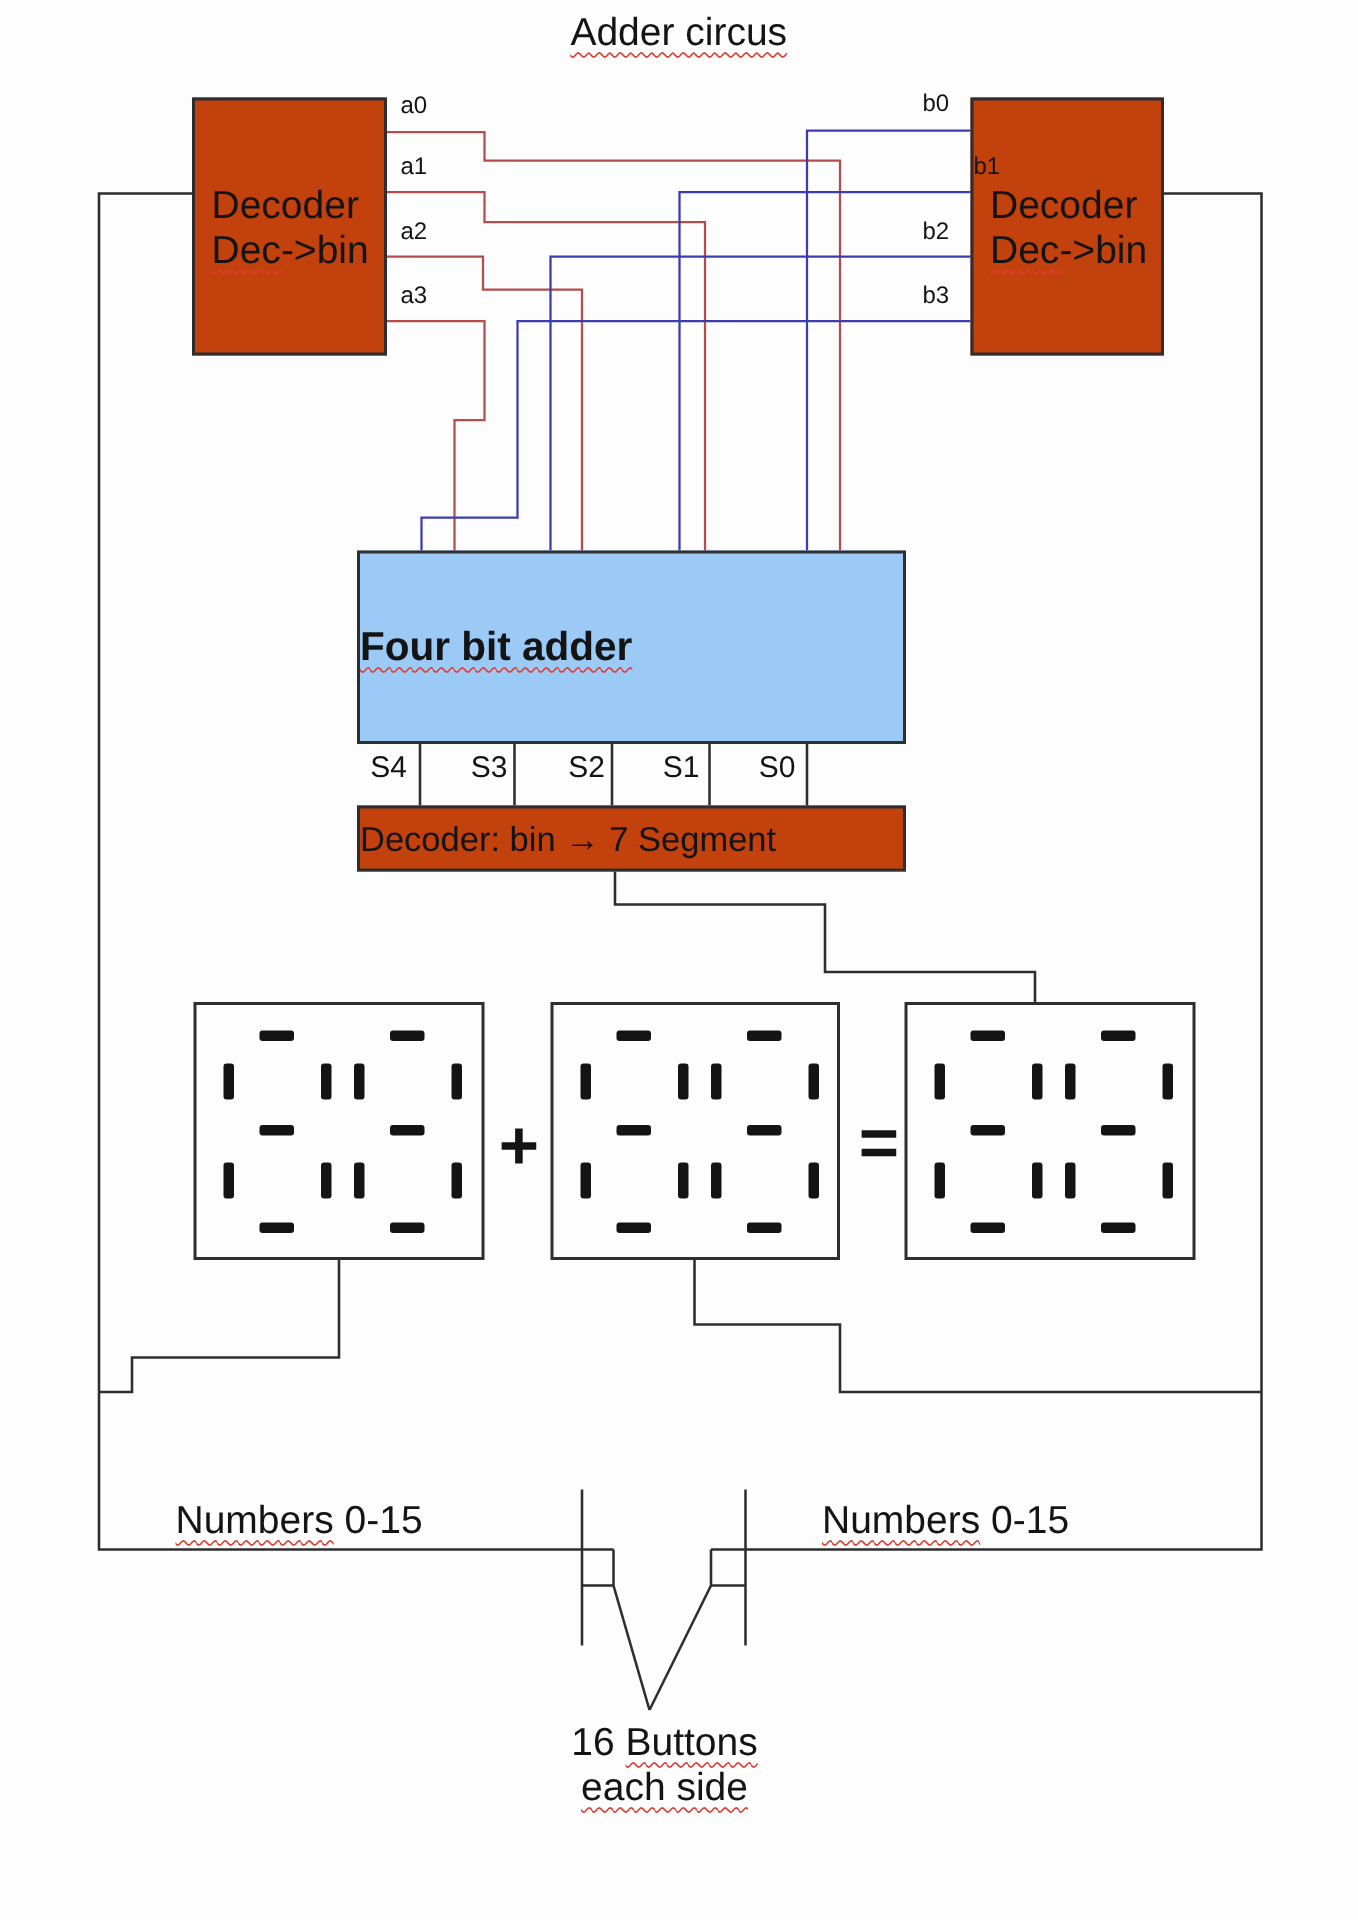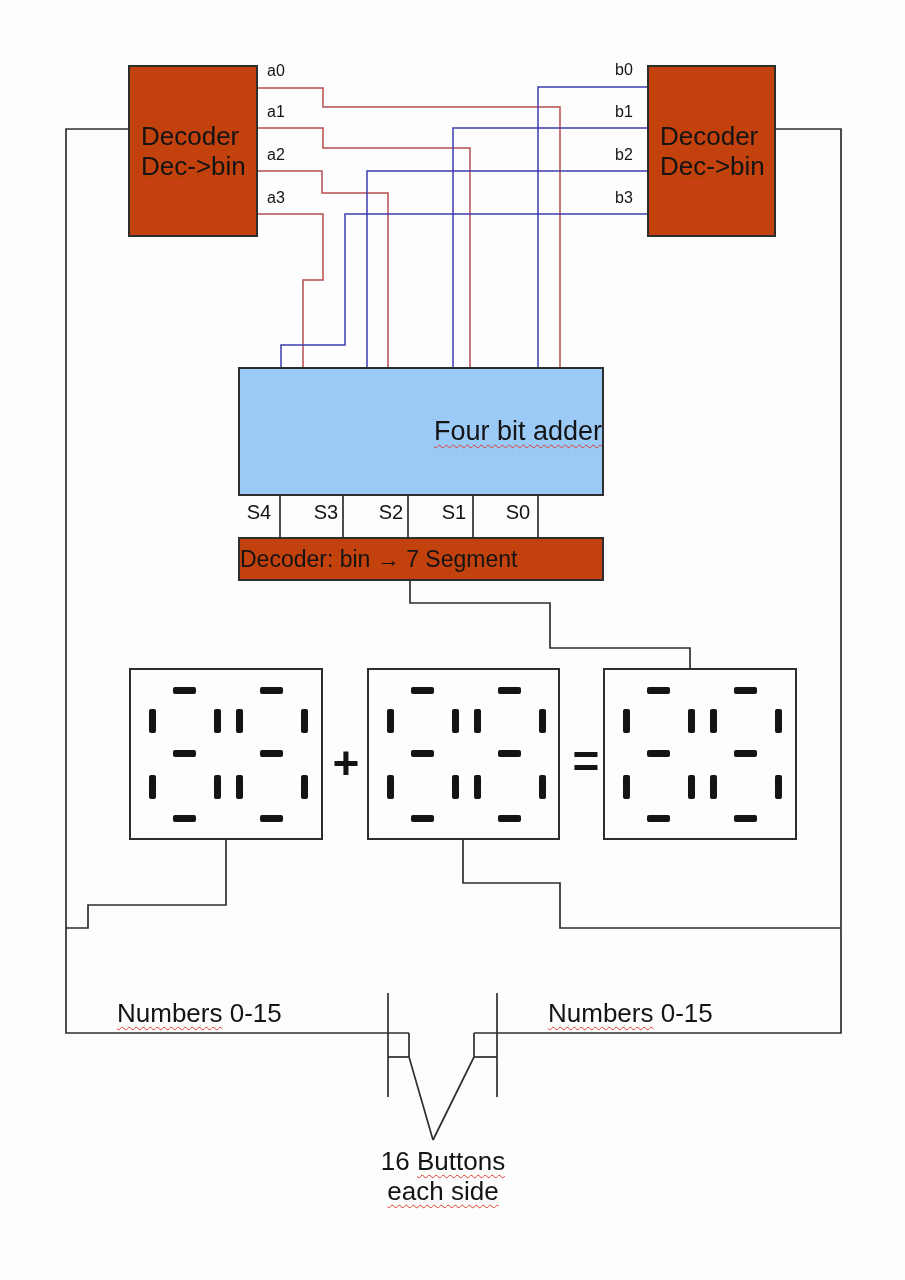--- a/index.html
+++ b/index.html
@@ -26,22 +26,23 @@
   .box{
     position:absolute;box-sizing:border-box;border:2px solid var(--line);
     background:#c2410c;
   }
   .decoder{
     display:flex;flex-direction:column;justify-content:center;
     padding-left:11px;font-size:26px;line-height:30px;
   }
   .adder-box{
     background:var(--adder-fill);
-    display:flex;align-items:center;justify-content:flex-end;
+    display:flex;align-items:center;justify-content:flex-start;
     font-size:27px;
+    font-weight:bold;
   }
   .segdec-box{
     display:flex;align-items:center;justify-content:flex-start;
     font-size:23px;white-space:nowrap;
   }
   .pin-label{position:absolute;font-size:16px;line-height:22px;}
   .sum-label{position:absolute;font-size:20px;line-height:22px;transform:translateX(-50%);}
   .note{position:absolute;font-size:26px;line-height:30px;white-space:nowrap;}
   .note-center{text-align:center;}
   .op{
@@ -105,38 +106,41 @@
     <polyline class="w-red" points="258,128 323,128 323,148 470,148 470,367"></polyline>
     <polyline class="w-red" points="258,171 322,171 322,193 388,193 388,367"></polyline>
     <polyline class="w-red" points="258,214 323,214 323,280 303,280 303,367"></polyline>
 
     <polyline class="w-blue" points="647,87 538,87 538,367"></polyline>
     <polyline class="w-blue" points="647,128 453,128 453,367"></polyline>
     <polyline class="w-blue" points="647,171 367,171 367,367"></polyline>
     <polyline class="w-blue" points="647,214 345,214 345,345 281,345 281,367"></polyline>
   </svg>
 
+  <div class="title" style="top:6px;">
+    <span class="sq">Adder circus</span>
+  </div>
 
   <div class="box decoder" style="left:128px;top:65px;width:130px;height:172px;">
     <span>Decoder</span>
     <span><span class="sq">Dec</span><span>-&gt;bin</span></span>
   </div>
 
   <div class="box decoder" style="left:647px;top:65px;width:129px;height:172px;">
     <span>Decoder</span>
     <span><span class="sq">Dec</span><span>-&gt;bin</span></span>
   </div>
 
   <span class="pin-label" style="left:267px;top:60px;">a0</span>
   <span class="pin-label" style="left:267px;top:101px;">a1</span>
   <span class="pin-label" style="left:267px;top:144px;">a2</span>
   <span class="pin-label" style="left:267px;top:187px;">a3</span>
 
   <span class="pin-label" style="left:615px;top:59px;">b0</span>
-  <span class="pin-label" style="left:615px;top:101px;">b1</span>
+  <span class="pin-label" style="left:649px;top:101px;">b1</span>
   <span class="pin-label" style="left:615px;top:144px;">b2</span>
   <span class="pin-label" style="left:615px;top:187px;">b3</span>
 
   <div class="box adder-box" style="left:238px;top:367px;width:366px;height:129px;">
     <span class="sq">Four bit adder</span>
   </div>
 
   <span class="sum-label" style="left:259px;top:501px;">S4</span>
   <span class="sum-label" style="left:326px;top:501px;">S3</span>
   <span class="sum-label" style="left:391px;top:501px;">S2</span>

